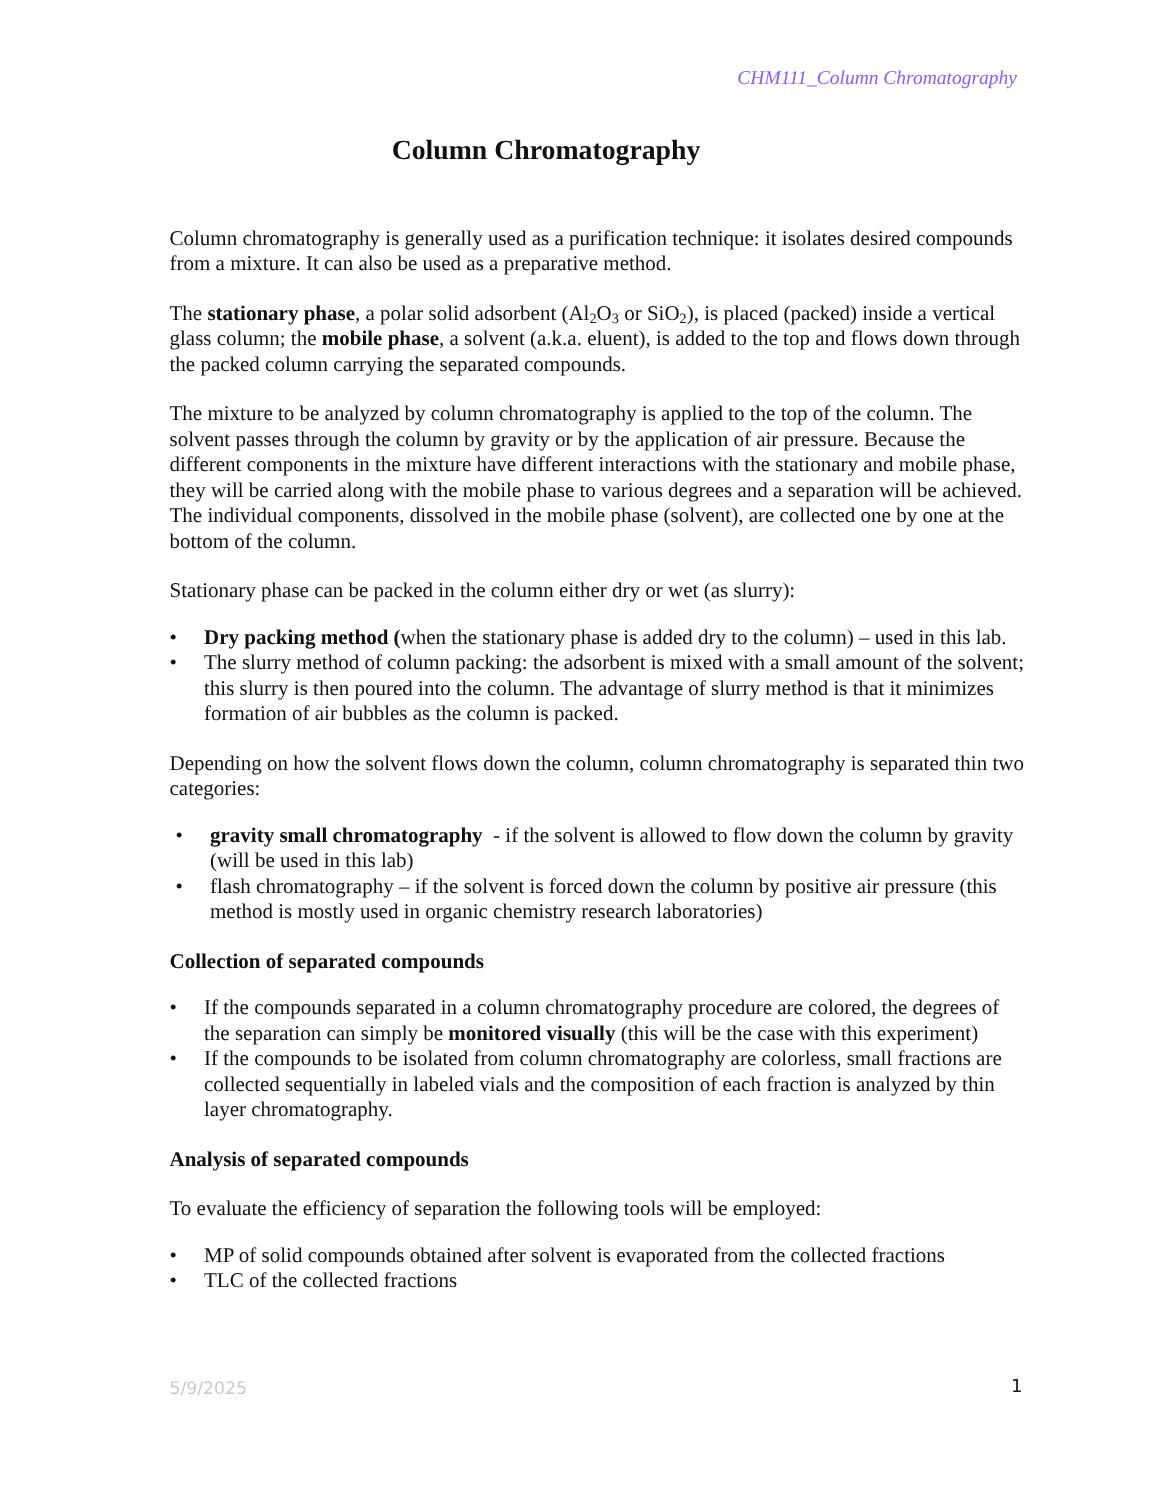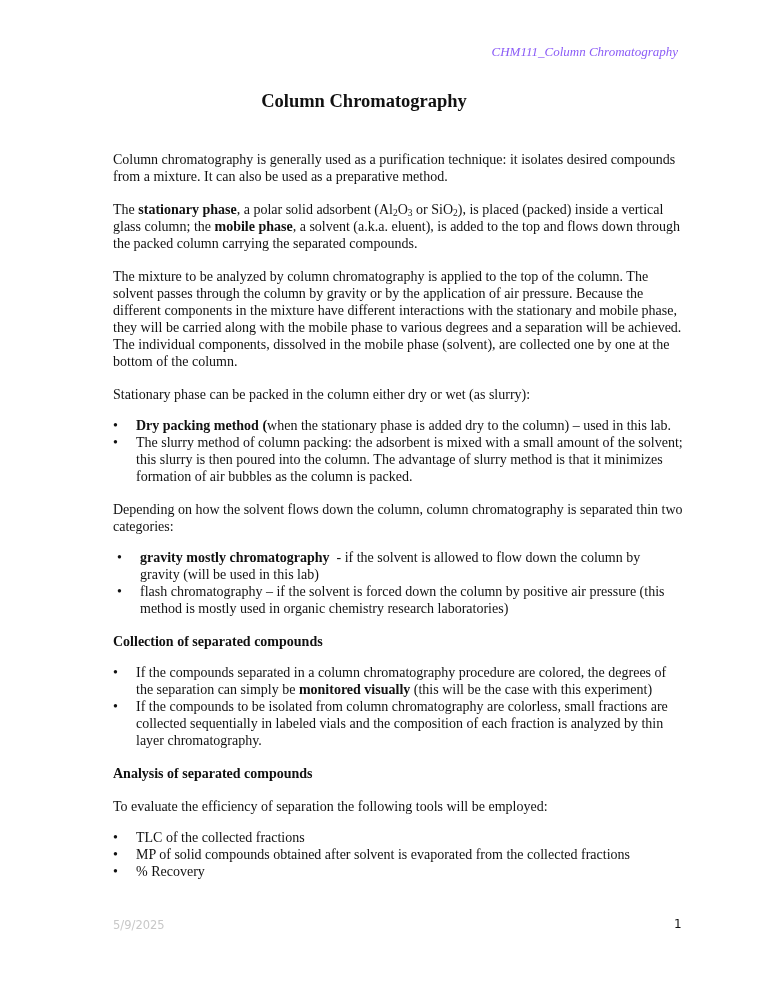--- a/index.html
+++ b/index.html
@@ -42,36 +42,35 @@
   <p style="margin-bottom:0">Stationary phase can be packed in the column either dry or wet (as slurry):</p>
 
   <ul class="gap-top">
     <li><b>Dry packing method (</b><span>when the stationary phase is added dry to the column) – used in this lab.</span></li>
     <li><span>The slurry method of column packing: the adsorbent is mixed with a small amount of the solvent; this slurry is then poured into the column. The advantage of slurry method is that it minimizes formation of air bubbles as the column is packed.</span></li>
   </ul>
 
   <p style="margin-bottom:0">Depending on how the solvent flows down the column, column chromatography is separated thin two categories:</p>
 
   <ul class="gap-top cat">
-    <li><b>gravity mostly chromatography</b><span style="white-space:pre-wrap">  - if the solvent is allowed to flow down the column by gravity (will be used in this lab)</span></li>
+    <li><b>gravity small chromatography</b><span style="white-space:pre-wrap">  - if the solvent is allowed to flow down the column by gravity (will be used in this lab)</span></li>
     <li><span>flash chromatography – if the solvent is forced down the column by positive air pressure (this method is mostly used in organic chemistry research laboratories)</span></li>
   </ul>
 
   <h3 style="margin-bottom:0">Collection of separated compounds</h3>
 
   <ul class="gap-top">
     <li><span>If the compounds separated in a column chromatography procedure are colored, the degrees of the separation can simply be </span><b>monitored visually</b><span> (this will be the case with this experiment)</span></li>
     <li><span>If the compounds to be isolated from column chromatography are colorless, small fractions are collected sequentially in labeled vials and the composition of each fraction is analyzed by thin layer chromatography.</span></li>
   </ul>
 
   <h3>Analysis of separated compounds</h3>
 
   <p style="margin-bottom:0">To evaluate the efficiency of separation the following tools will be employed:</p>
 
   <ul class="gap-top">
+    <li>MP of solid compounds obtained after solvent is evaporated from the collected fractions</li>
     <li>TLC of the collected fractions</li>
-    <li>MP of solid compounds obtained after solvent is evaporated from the collected fractions</li>
-    <li>% Recovery</li>
   </ul>
 </div>
 
 <div class="footer-date">5/9/2025</div>
 <div class="footer-page">1</div>
 
 </body></html>

